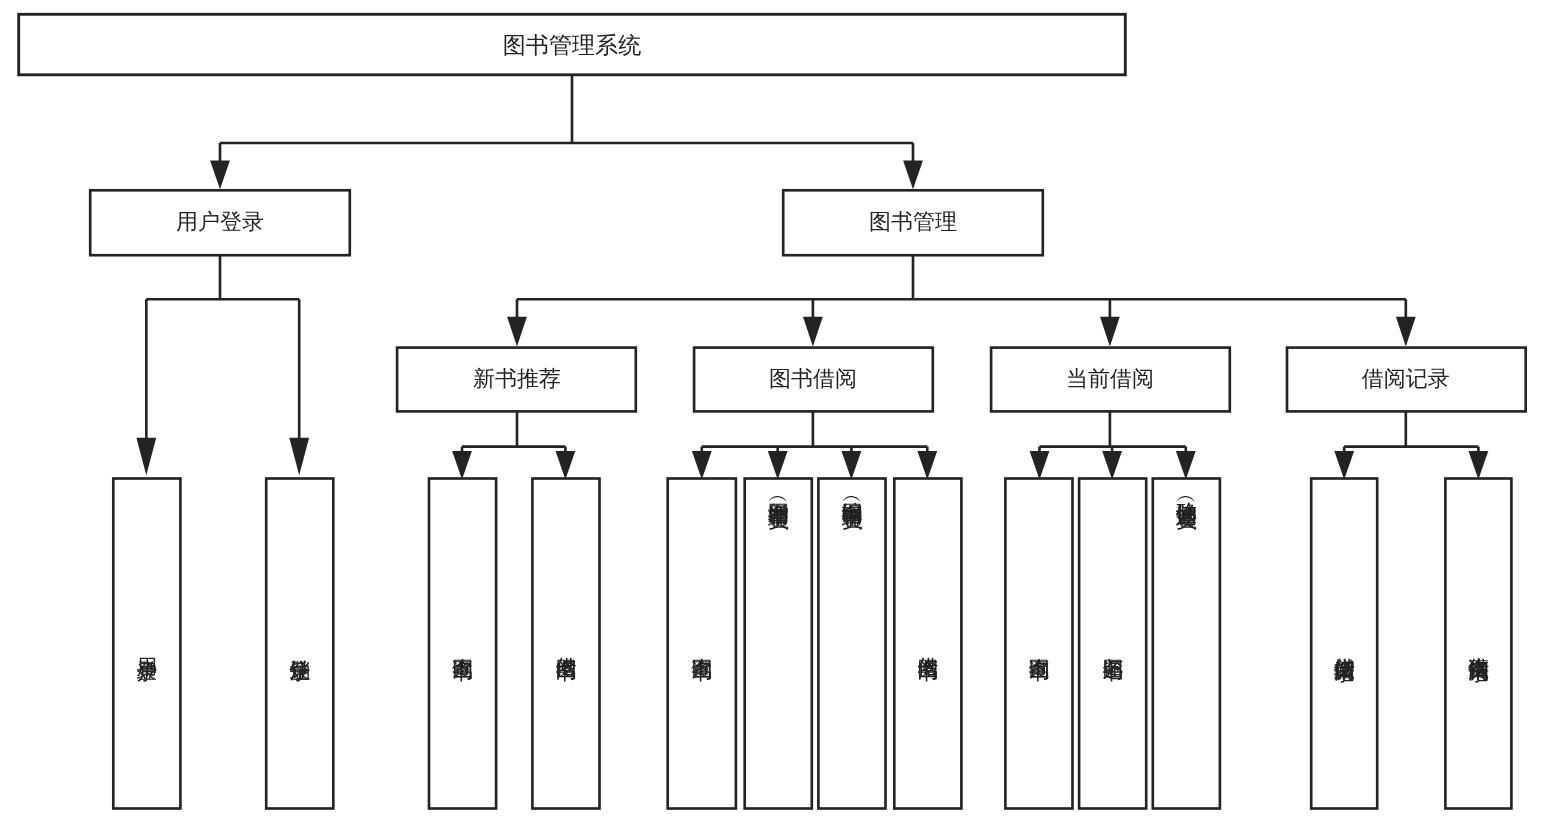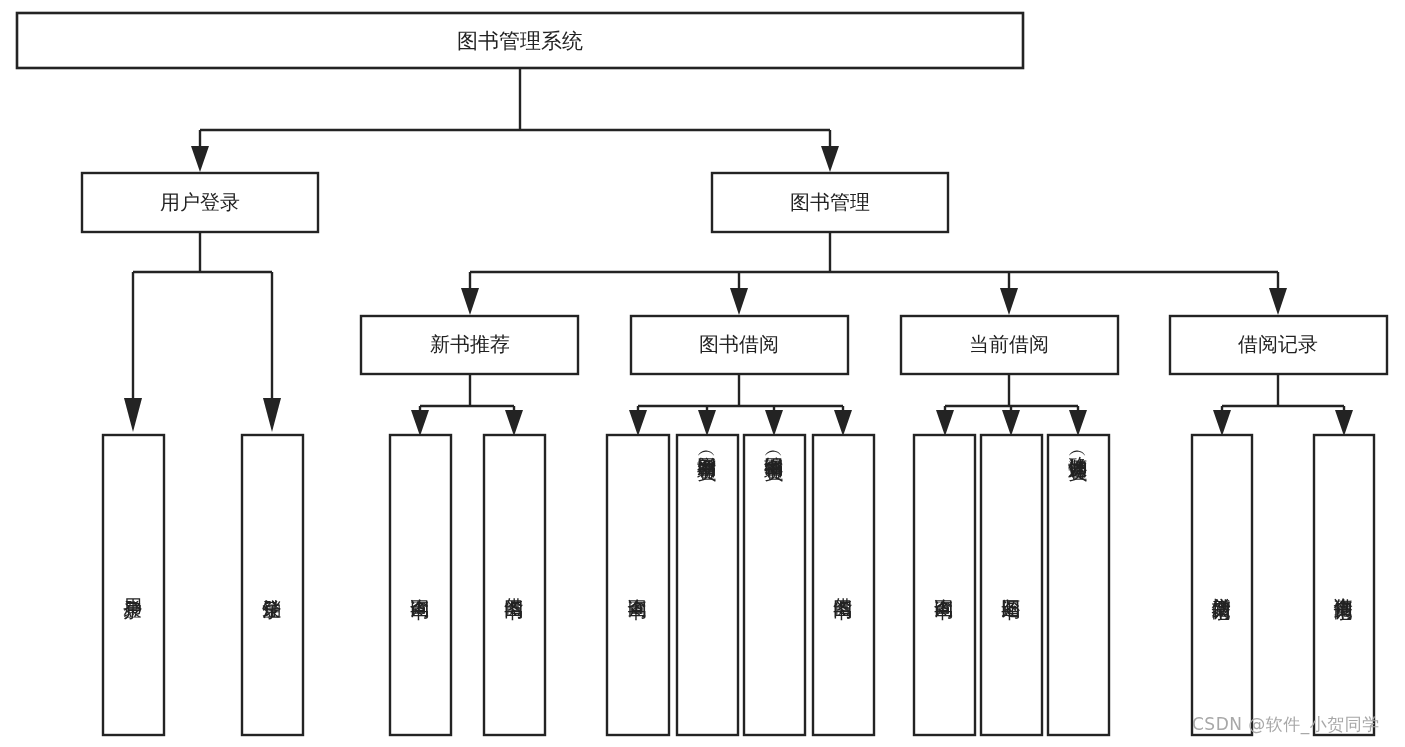--- a/index.html
+++ b/index.html
@@ -248,15 +248,14 @@
     <span class="leaf-label">确认归还（管理员）</span>
   </div>
 
   <div class="leaf-label-wrap" style="left:1192px; top:435px; width:60px; height:300px; align-items:center;">
     <span class="leaf-label">新增借阅记录</span>
   </div>
   <div class="leaf-label-wrap" style="left:1314px; top:435px; width:60px; height:300px; align-items:center;">
     <span class="leaf-label">查询借阅记录</span>
   </div>
 
-  <div class="watermark" style="left:1192px; top:713px;">CSDN @软件_小贺同学</div>
 
 </div>
 
 </body></html>

